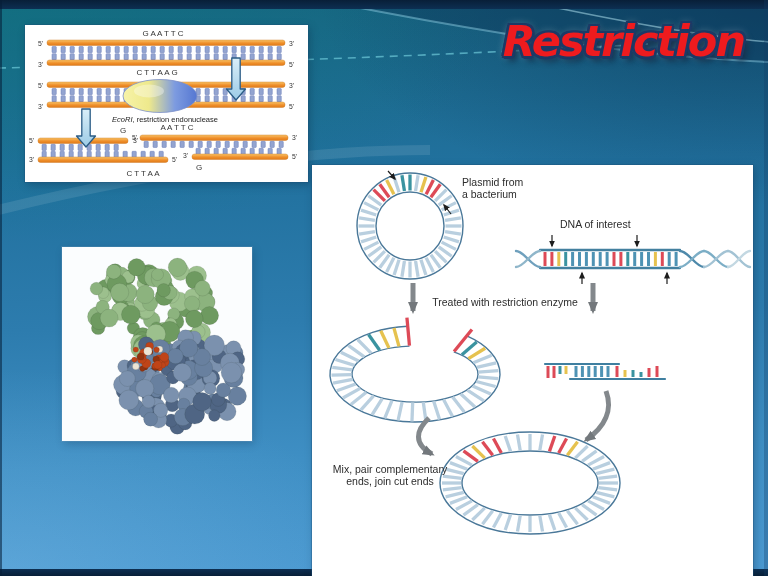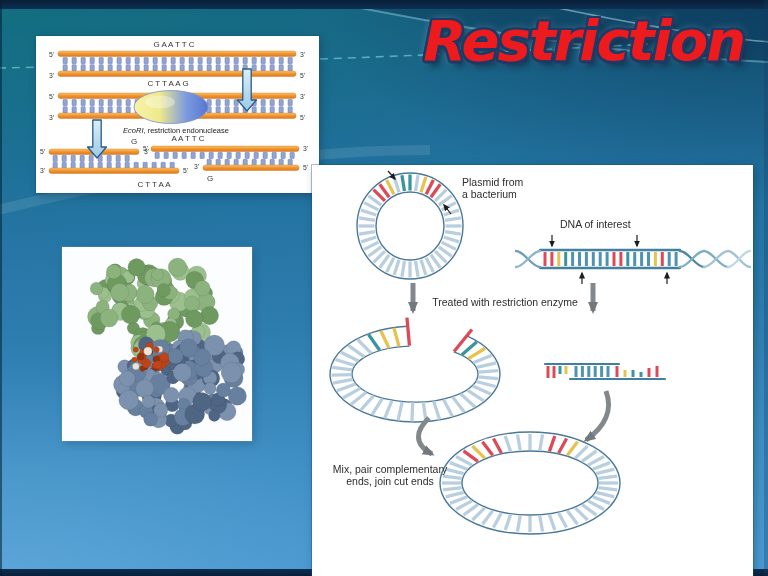--- a/index.html
+++ b/index.html
@@ -12,21 +12,21 @@
   .bg-light{background:radial-gradient(80% 60% at 0% 100%,rgba(140,200,240,.28),rgba(140,200,240,0) 60%);}
   #bg-curves{position:absolute;left:0;top:0;}
   .bar{position:absolute;left:0;width:768px;}
   #topbar{top:0;height:9px;background:linear-gradient(#081f38,#0d2f52);}
   #bottombar{top:569px;height:7px;background:linear-gradient(#0d2f52,#081f38);}
   #leftedge{position:absolute;left:0;top:0;width:2px;height:576px;background:rgba(6,30,55,.55);}
   #rightedge{position:absolute;right:0;top:0;width:4px;height:576px;background:rgba(20,60,100,.30);}
 
   #title{position:absolute;top:8px;right:24px;text-align:right;
          font-family:"DejaVu Sans",sans-serif;font-style:italic;font-weight:bold;
-         font-size:56px;letter-spacing:-2px;line-height:66px;color:#ee1b1e;
+         font-size:43px;letter-spacing:-2px;line-height:66px;color:#ee1b1e;
          text-shadow:-2px -2px 0 #1c3a66,2px -2px 0 #1c3a66,-2px 2px 0 #1c3a66,2px 2px 0 #1c3a66,
                      -2.5px 0 0 #1c3a66,2.5px 0 0 #1c3a66,0 -2.5px 0 #1c3a66,0 2.5px 0 #1c3a66,
                      4px 5px 6px rgba(8,25,50,.7),0 0 10px rgba(255,255,255,.35);}
   .panel{position:absolute;background:#fff;
          box-shadow:0 0 0 1px rgba(30,80,120,.35),2px 3px 8px rgba(10,40,70,.35);}
   #panel-ecori{left:20px;top:20px;width:283px;height:157px;}
   #panel-protein{left:62px;top:247px;width:190px;height:194px;background:#fbfdfe;
          box-shadow:0 0 0 1px rgba(120,160,190,.25),2px 3px 8px rgba(10,40,70,.25);}
   #panel-clone{left:312px;top:165px;width:441px;height:470px;}
   svg{display:block;}
@@ -55,21 +55,21 @@
 
   <div id="topbar" class="bar"></div>
   <div id="bottombar" class="bar"></div>
   <div id="leftedge"></div>
   <div id="rightedge"></div>
 
   <div id="title">
     <div>Restriction</div>
   </div>
 
-  <figure class="panel" id="panel-ecori" style="margin:16px">
+  <figure class="panel" id="panel-ecori" style="margin:5px">
     <svg width="283" height="157" viewBox="0 0 283 157">
       <defs>
         <linearGradient id="gOrange" x1="0" y1="0" x2="0" y2="1">
           <stop offset="0" stop-color="#f9c469"></stop>
             <stop offset="0.55" stop-color="#ef8f2b"></stop>
             <stop offset="1" stop-color="#e07a18"></stop>
         </linearGradient>
         <linearGradient id="gEnzyme" x1="0" y1="0" x2="1" y2="0">
           <stop offset="0" stop-color="#f7f3a8"></stop>
             <stop offset="0.35" stop-color="#eee98c"></stop>

